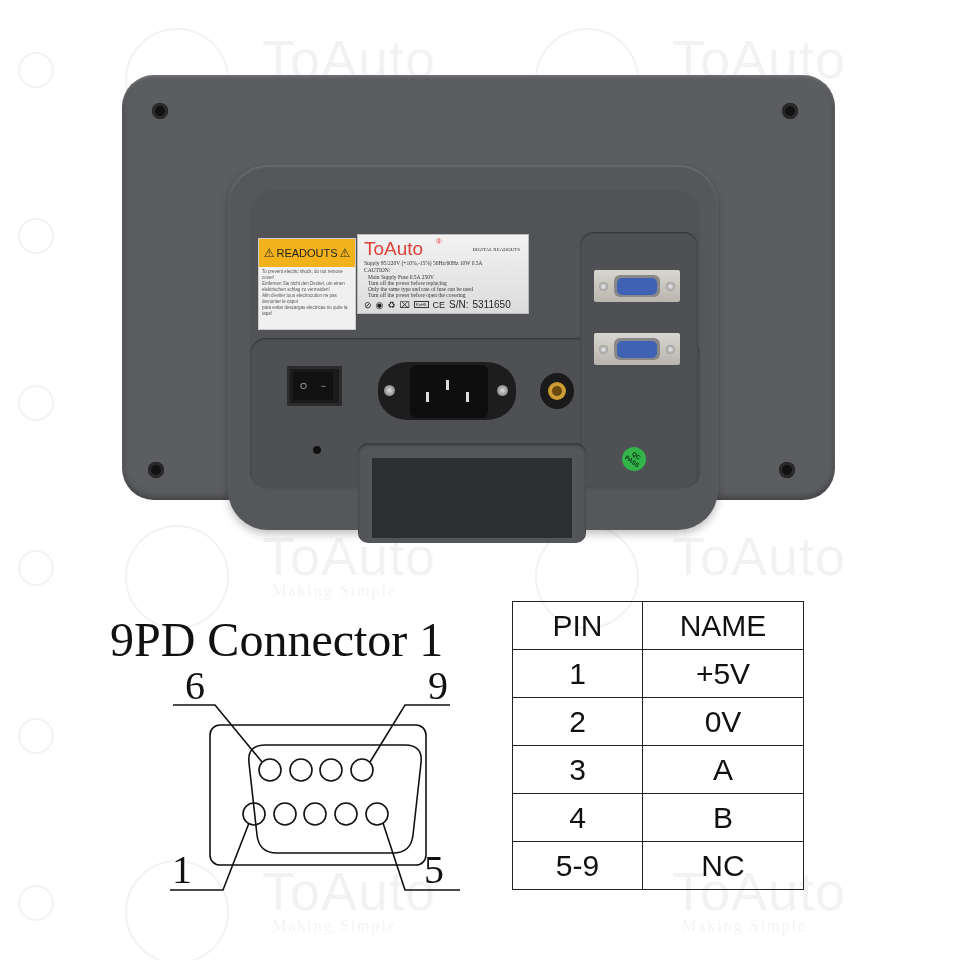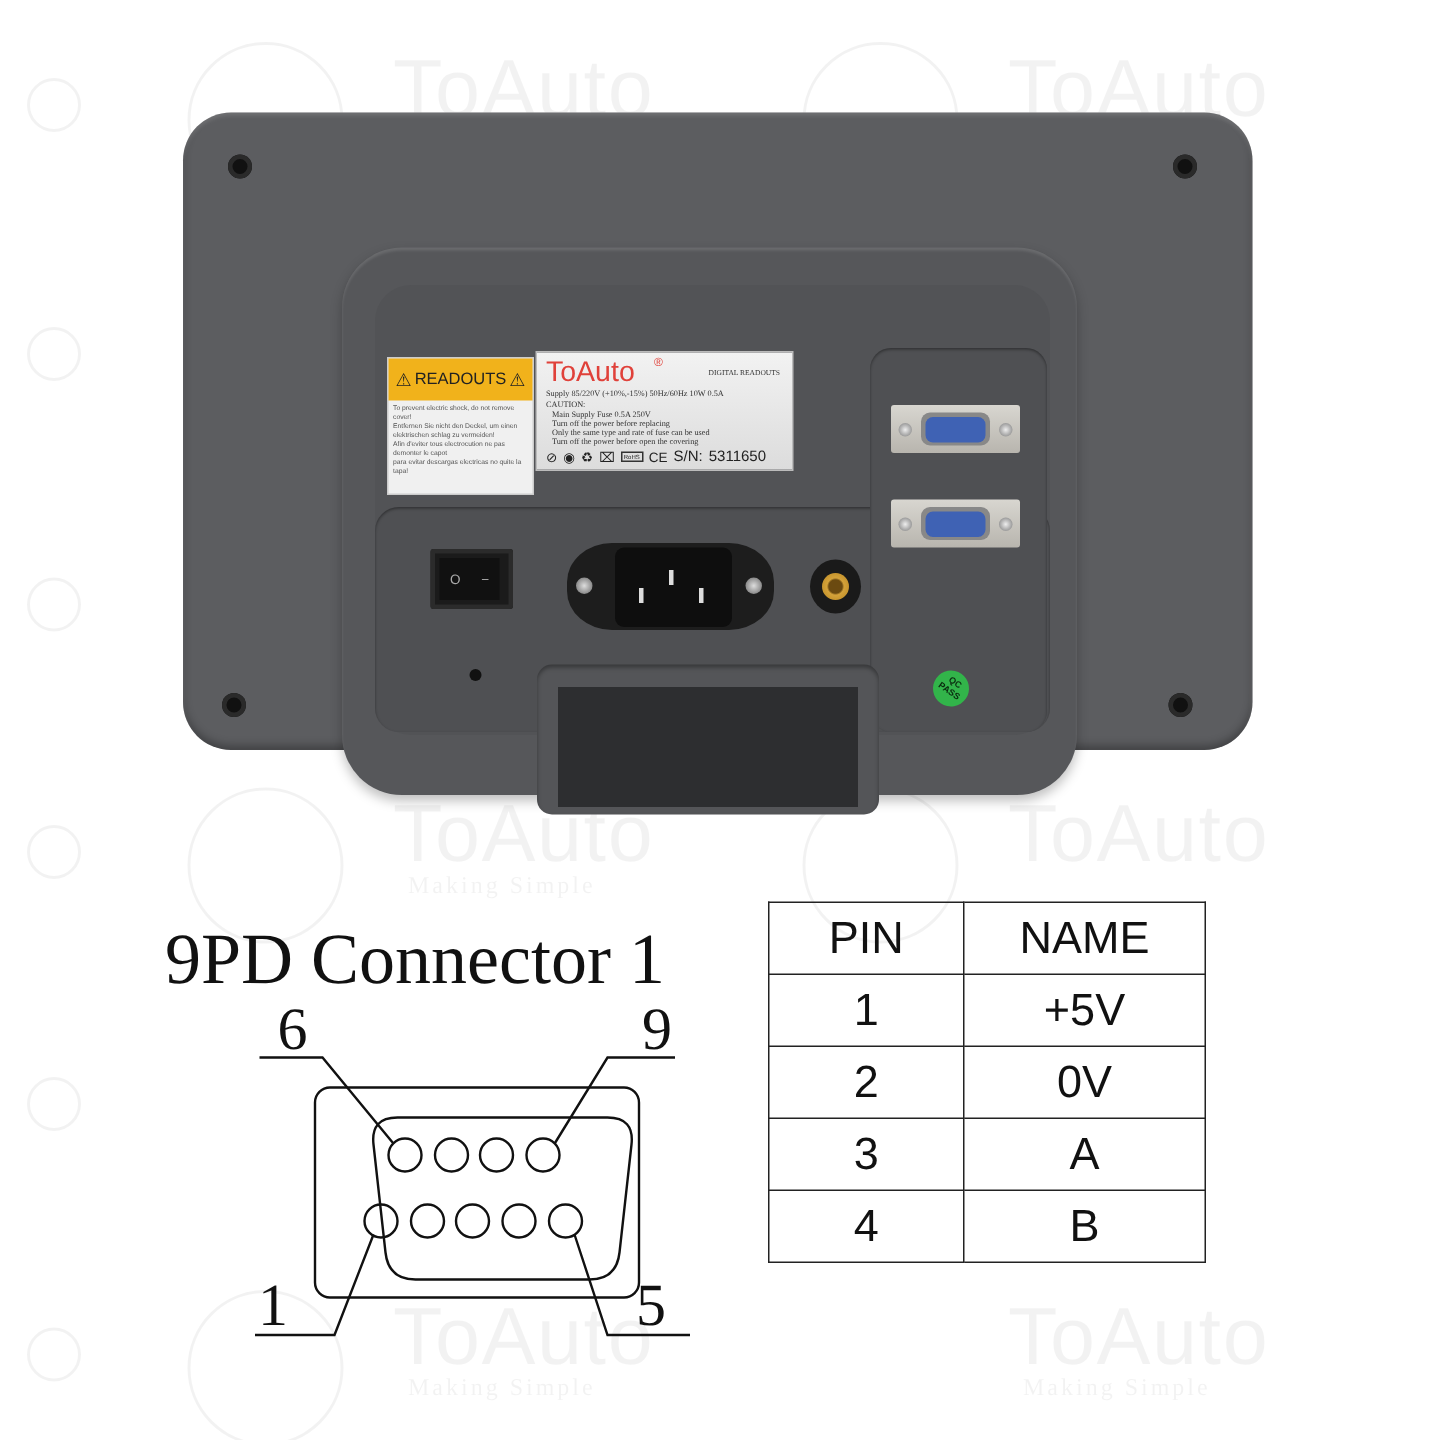--- a/index.html
+++ b/index.html
@@ -213,14 +213,18 @@
     <td class="c2">0V</td>
   </tr>
   <tr>
     <td class="c1">3</td>
     <td class="c2">A</td>
   </tr>
   <tr>
     <td class="c1">4</td>
     <td class="c2">B</td>
   </tr>
+  <tr>
+    <td class="c1">5-9</td>
+    <td class="c2">NC</td>
+  </tr>
 </tbody>
   </table>
 
 </body></html>

